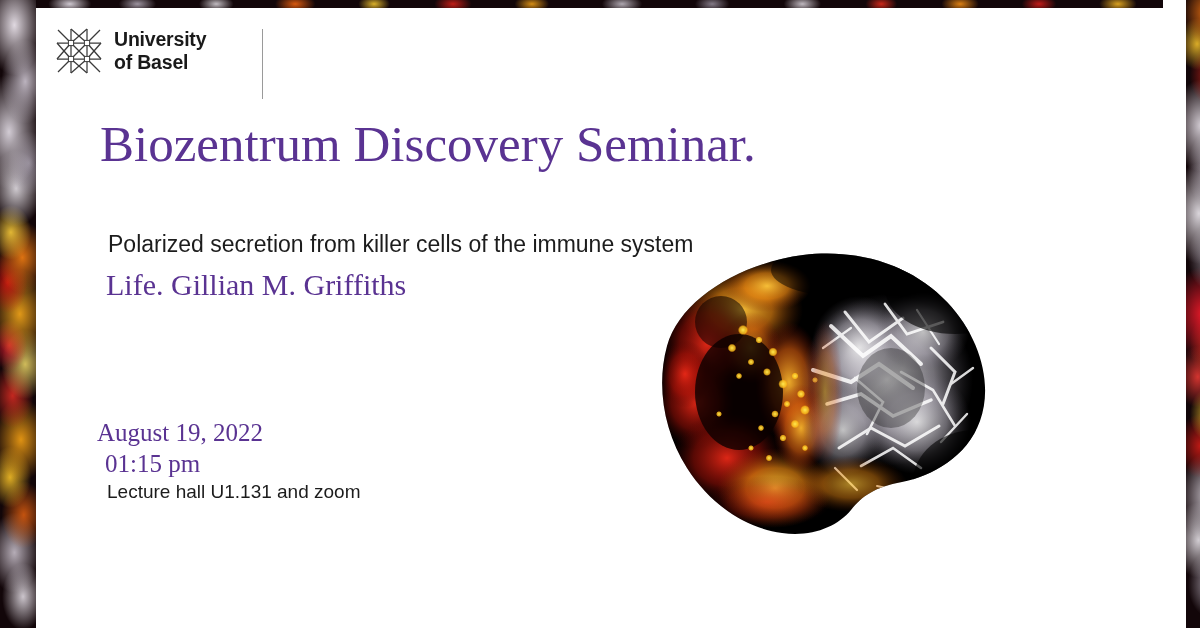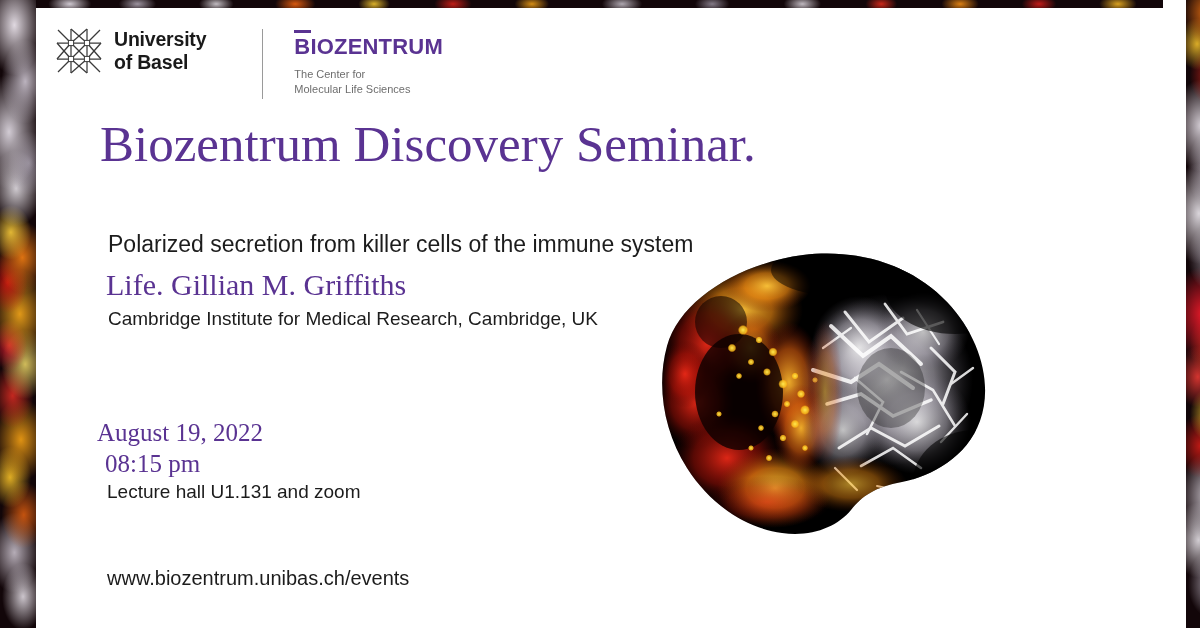--- a/index.html
+++ b/index.html
@@ -268,37 +268,29 @@
         </g>
       </svg>
       <div class="unibas-word">
         <div>University</div>
         <div>of Basel</div>
       </div>
     </div>
 
     <div class="logo-divider"></div>
 
-    <div class="bzb-logo">
-      <div class="bzb-bar"></div>
-      <div class="bzb-word">BIOZENTRUM</div>
-      <div class="bzb-tag">The Center for
-Molecular Life Sciences</div>
-    </div>
 
   </div>
 
   <div class="title">Biozentrum Discovery Seminar.</div>
   <div class="talk-title">Polarized secretion from killer cells of the immune system</div>
   <div class="speaker">Life. Gillian M. Griffiths</div>
-  <div class="affiliation">Cambridge Institute for Medical Research, Cambridge, UK</div>
   <div class="date">August 19, 2022</div>
-  <div class="time">08:15 pm</div>
+  <div class="time">01:15 pm</div>
   <div class="venue">Lecture hall U1.131 and zoom</div>
-  <div class="weburl">www.biozentrum.unibas.ch/events</div>
 
   <div class="blob-wrap">
     <svg class="blob-svg" viewBox="0 0 335 285">
       <defs>
         <clipPath id="blobclip">
           <path d="M148 3 C205 -4 258 14 292 50 C326 86 338 133 325 169
                    C312 205 277 224 247 230 C220 235 207 244 196 258
                    C182 275 157 285 127 281 C90 276 55 252 32 216
                    C9 180 1 134 12 94 C25 47 86 11 148 3 Z"></path>
         </clipPath>

